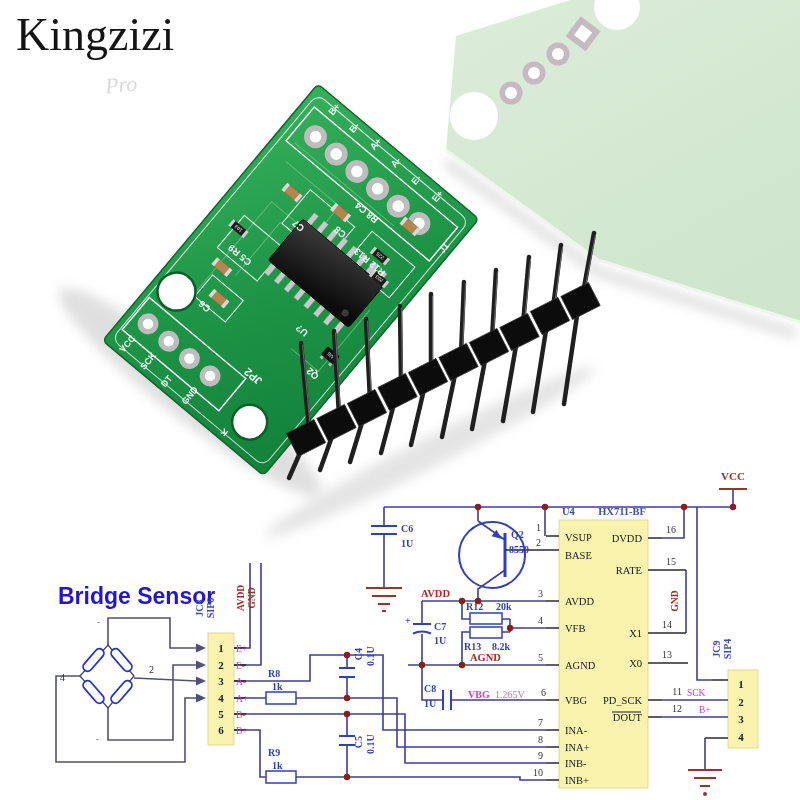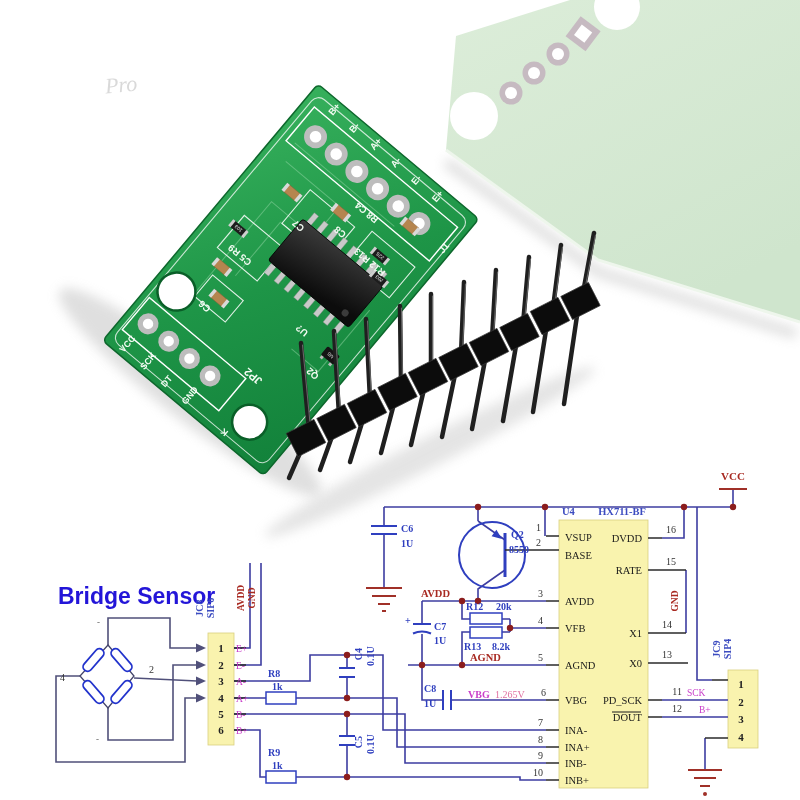--- a/index.html
+++ b/index.html
@@ -490,13 +490,14 @@
           <text x="741" y="688">1</text>
           <text x="741" y="706">2</text>
           <text x="741" y="723">3</text>
           <text x="741" y="741">4</text>
         </g>
       </g>
     </g>
   </svg>
 
   <div class="watermark">Pro</div>
+  <div class="logo">Kingzizi</div>
 </div>
 
 </body></html>

